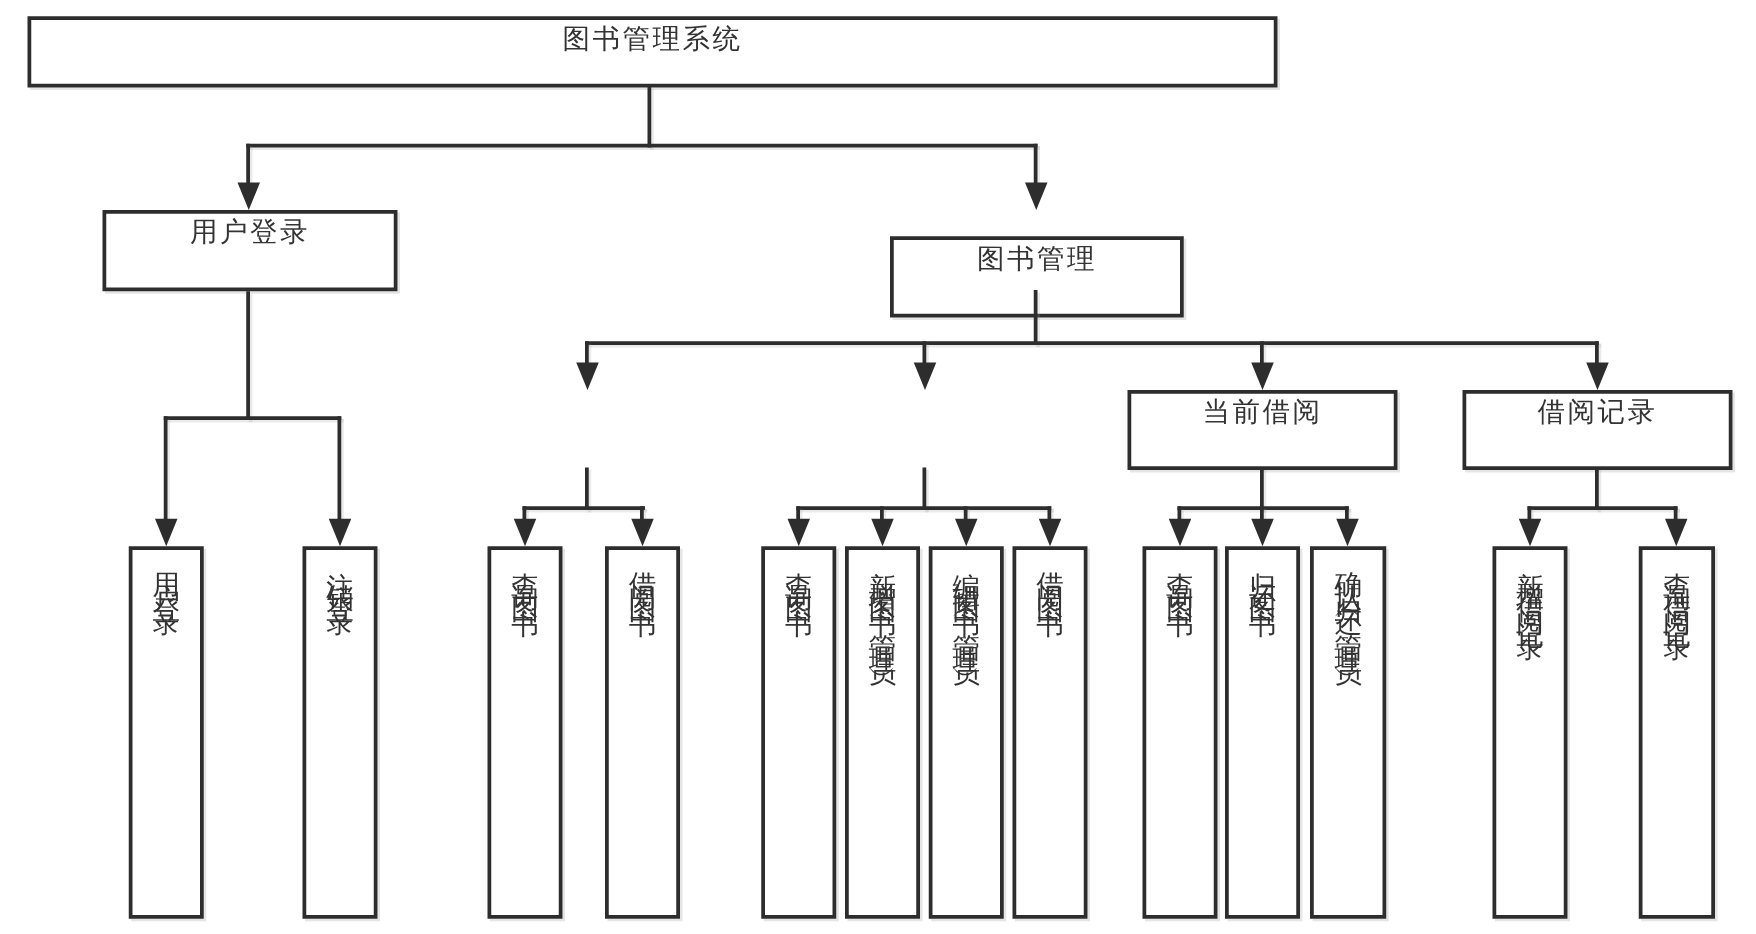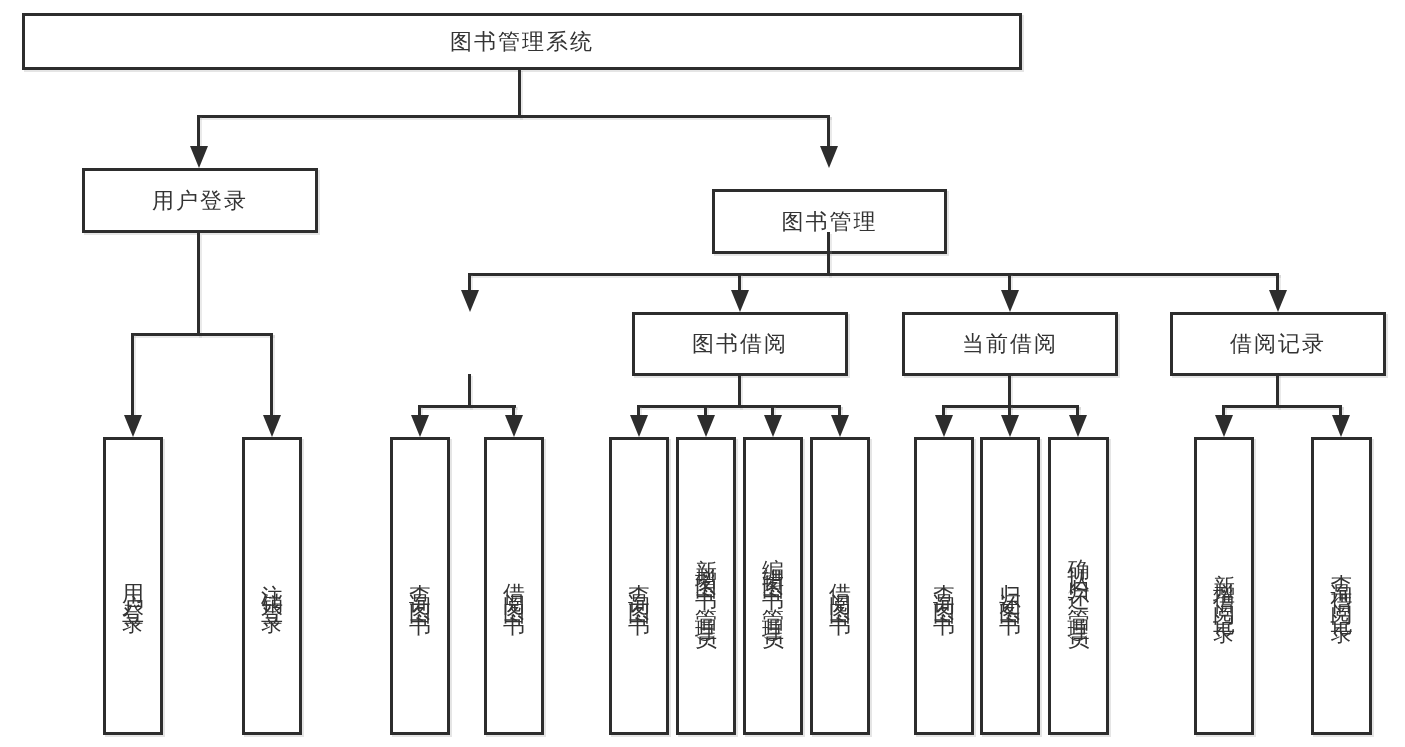--- a/index.html
+++ b/index.html
@@ -14,21 +14,21 @@
   .canvas{
     position:relative;
     width:1405px;height:747px;
     background:var(--background);
     overflow:hidden;
   }
   .node{
     position:absolute;
     border:3px solid var(--line);
     background:#fff;
-    display:flex;align-items:center;justify-content:center;
+    display:flex;align-items:flex-start;justify-content:center;
     color:var(--text);
     font-size:22px;
     letter-spacing:2px;
     box-shadow:2px 2px 0 rgba(150,150,150,0.25);
   }
   .node.vert span{
     writing-mode:vertical-rl;
     text-orientation:mixed;
     letter-spacing:10px;
     line-height:1;
@@ -65,23 +65,20 @@
     <span>图书管理系统</span>
   </div>
 
   <div class="node" style="left:82px;top:168px;width:236px;height:65px;">
     <span>用户登录</span>
   </div>
   <div class="node" style="left:712px;top:168px;width:235px;height:65px;margin-top:21px;">
     <span>图书管理</span>
   </div>
 
-  <div class="node" style="left:632px;top:312px;width:216px;height:64px;">
-    <span>图书借阅</span>
-  </div>
   <div class="node" style="left:902px;top:312px;width:216px;height:64px;">
     <span>当前借阅</span>
   </div>
   <div class="node" style="left:1170px;top:312px;width:216px;height:64px;">
     <span>借阅记录</span>
   </div>
 
   <div class="node vert" style="left:103px;top:437px;width:60px;height:298px;">
     <span>用户登录</span>
   </div>

